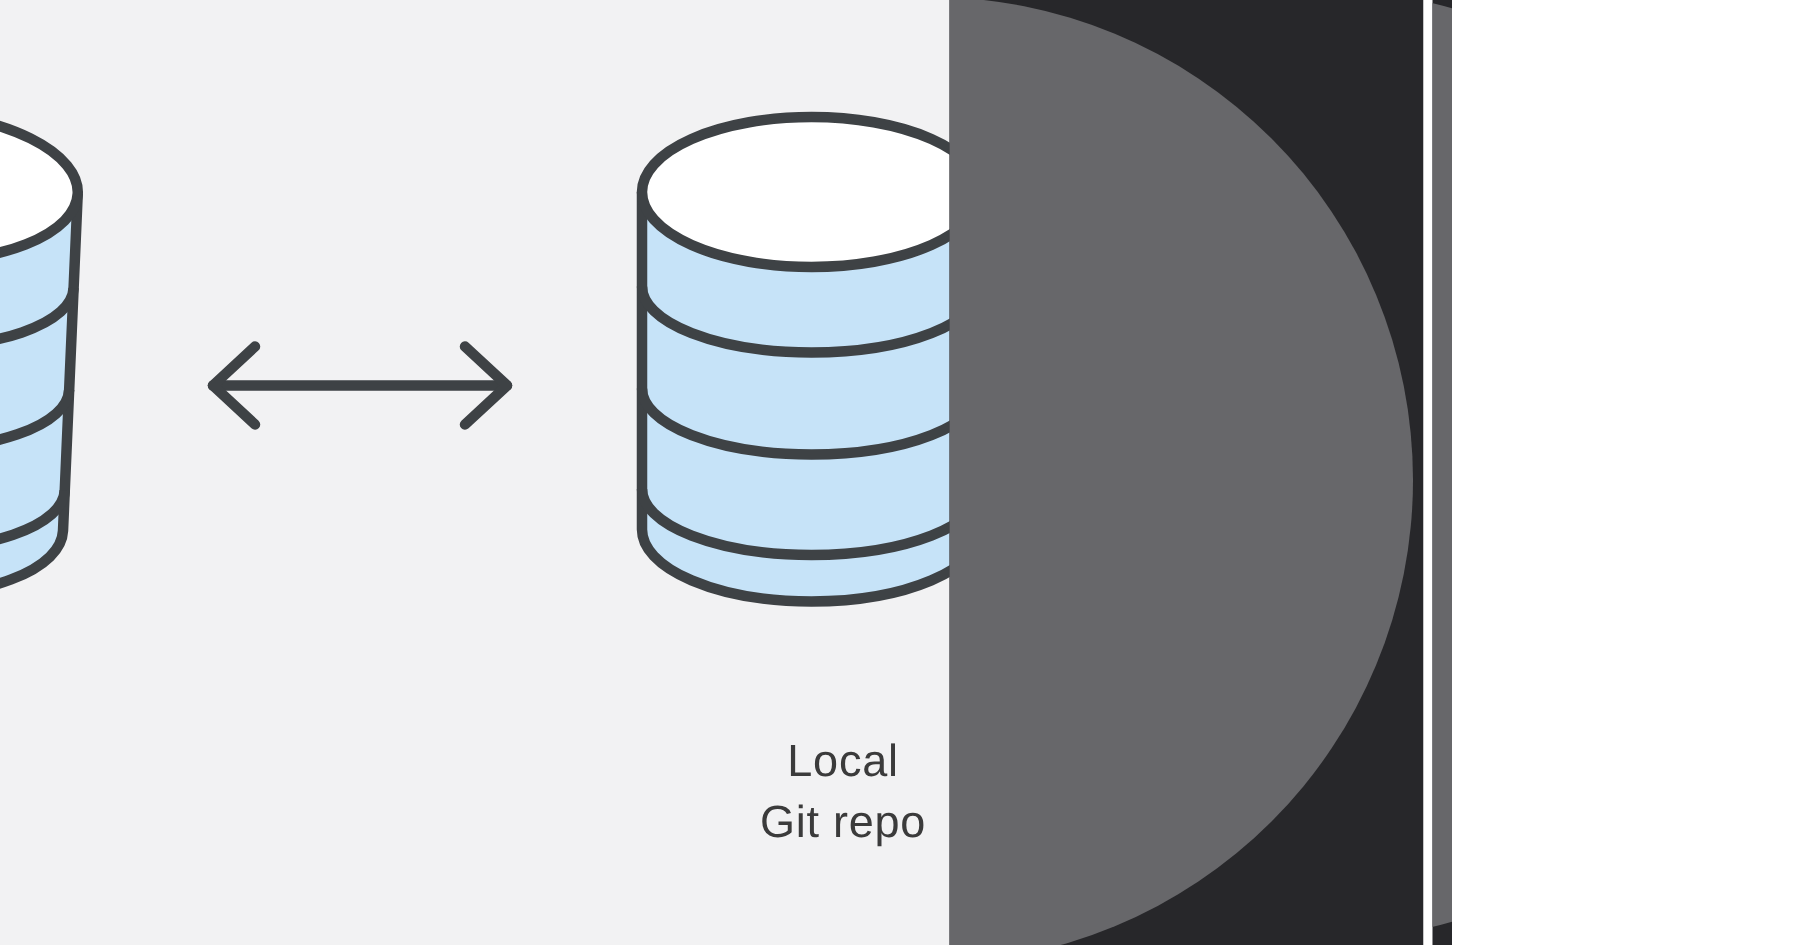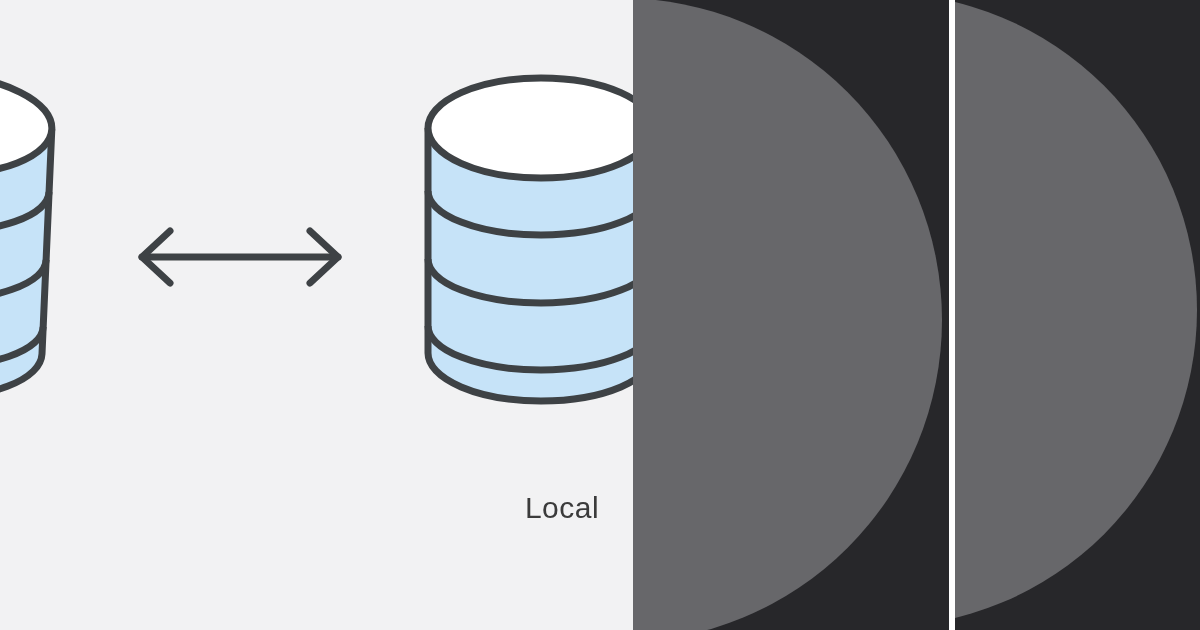--- a/index.html
+++ b/index.html
@@ -9,21 +9,21 @@
     --cylinder-top: #ffffff;
     --label-ink: #3b3b3b;
     --panel-dark: #27272a;
     --circle-gray: #67676a;
     --divider-white: #ffffff;
   }
   * { margin: 0; padding: 0; box-sizing: border-box; }
   html, body { background: #ffffff; }
   .stage {
     position: relative;
-    width: 1200px;
+    width: 968px;
     height: 630px;
     overflow: hidden;
     background: var(--bg-light);
     font-family: "Liberation Sans", sans-serif;
   }
   .abs { position: absolute; }
 
   
   .db-icon { position: absolute; overflow: visible; }
   .db-right { left: 421px; top: 66px; width: 240px; height: 350px; }
@@ -93,20 +93,21 @@
     <path class="arrow-stroke" d="M40,9 L12,35 L40,61"></path>
     <path class="arrow-stroke" d="M180,9 L208,35 L180,61"></path>
   </svg>
 
   <svg class="db-icon db-right" viewBox="0 0 240 350">
     <use href="#db-cylinder"></use>
   </svg>
 
   <div class="abs repo-label">
     <div>Local</div>
+    <div>Git repo</div>
   </div>
 
   <div class="abs panel panel-1">
     <div class="big-circle circle-1"></div>
   </div>
 
   <div class="abs divider"></div>
 
   <div class="abs panel panel-2">
     <div class="big-circle circle-2"></div>

